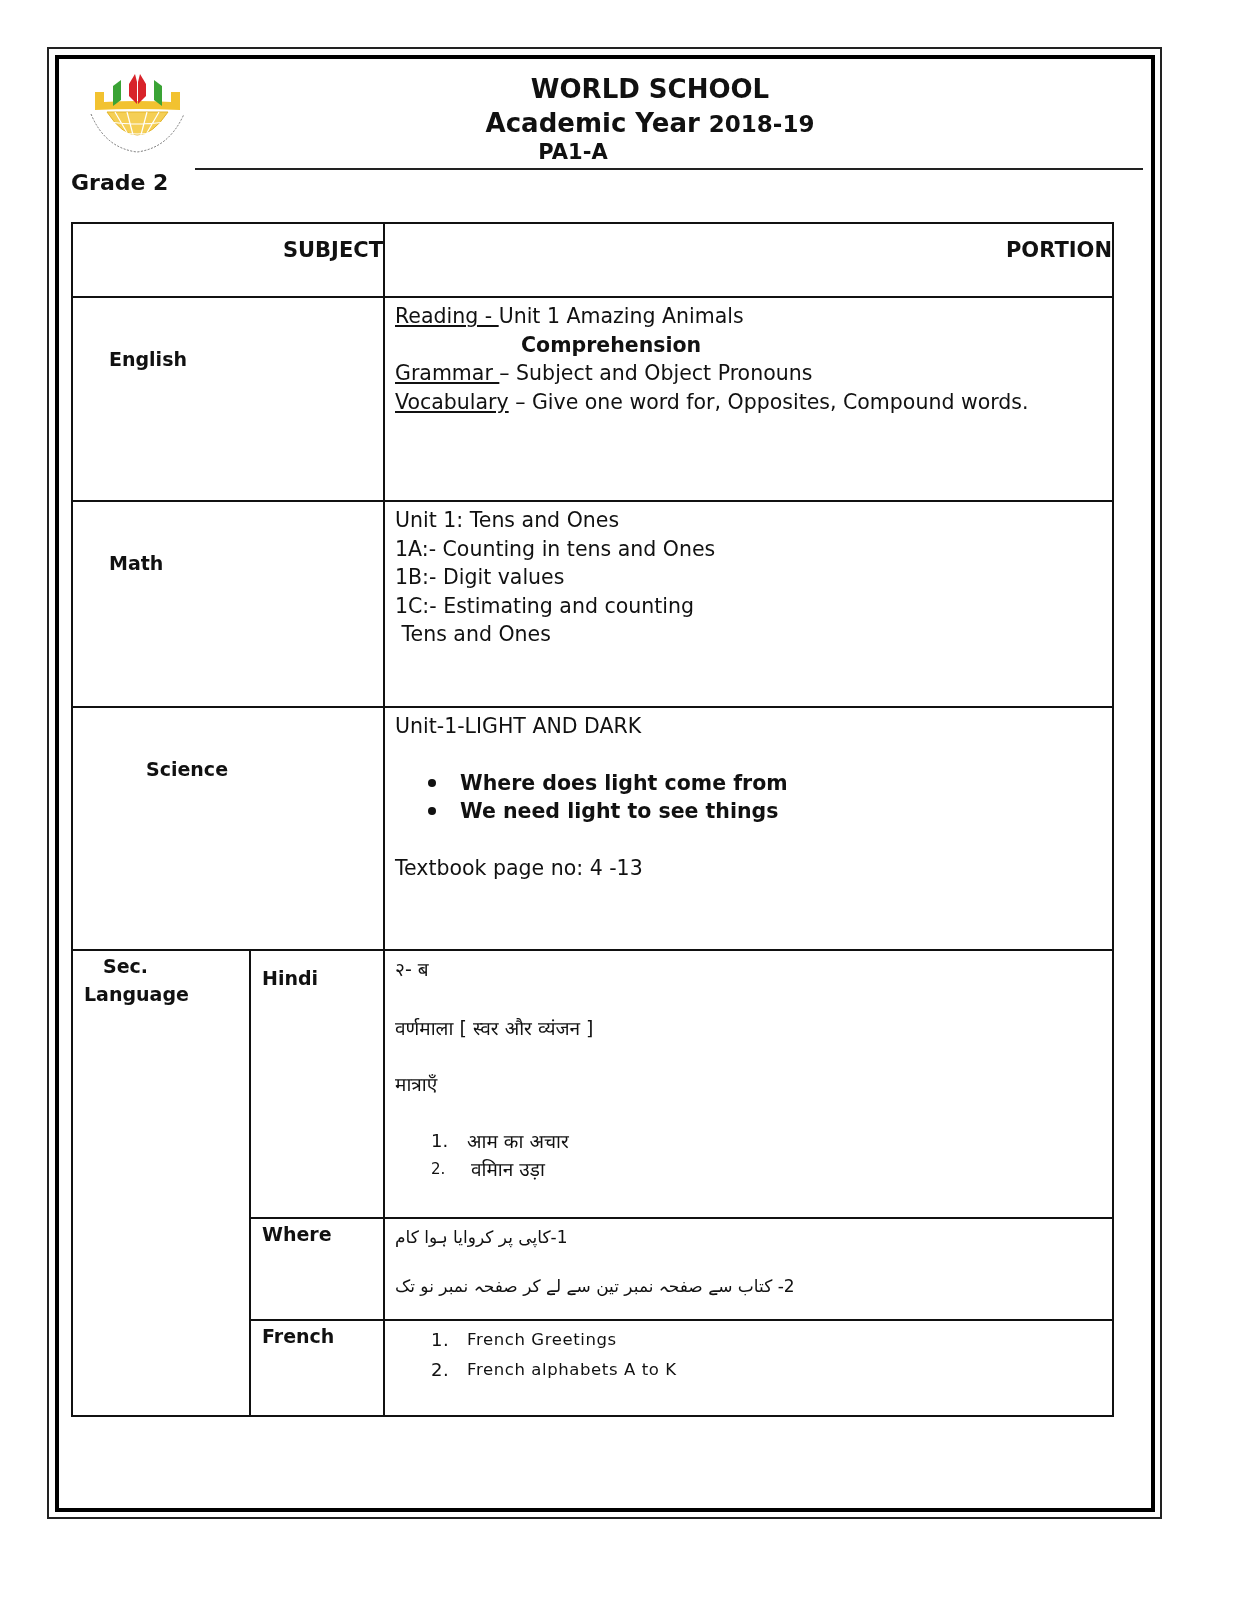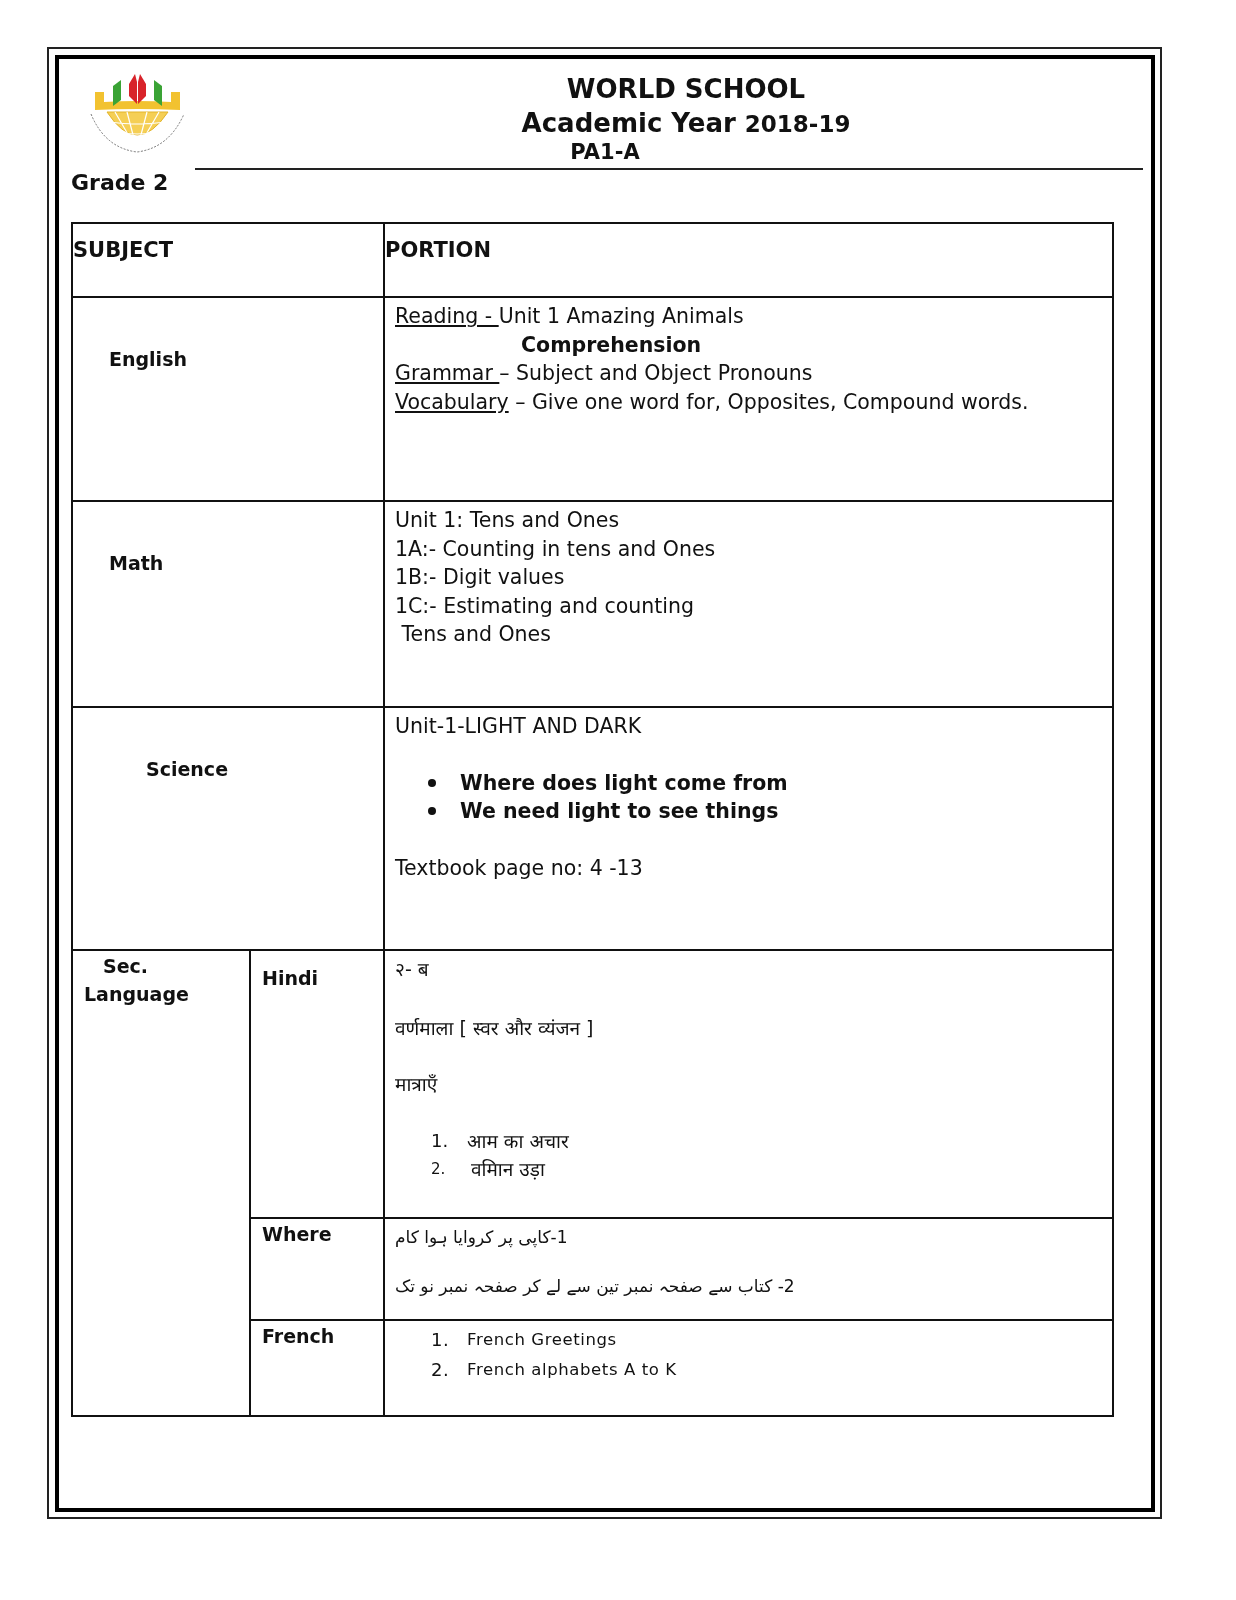--- a/index.html
+++ b/index.html
@@ -4,30 +4,30 @@
 <style>
   html, body { margin:0; padding:0; background:#fff; }
   body { width:1236px; height:1600px; position:relative; overflow:hidden;
          font-family:"DejaVu Sans", "Liberation Sans", sans-serif; color:#111; }
   .outer-border { position:absolute; left:47px; top:47px; width:1115px; height:1472px;
                   border:2px solid #222; box-sizing:border-box; }
   .inner-border { position:absolute; left:55px; top:55px; width:1100px; height:1457px;
                   border:4px solid #000; box-sizing:border-box; }
   .logo { position:absolute; left:85px; top:70px; width:105px; height:85px; }
   .grade { position:absolute; left:71px; top:170px; font-size:22px; font-weight:bold; }
-  .head { position:absolute; left:416px; width:540px; text-align:center; font-weight:bold; }
+  .head { position:absolute; left:380px; width:540px; text-align:center; font-weight:bold; }
   .h1 { top:74px; font-size:26px; }
   .h2 { top:108px; font-size:26px; }
   .h2 .yr { font-size:23px; }
-  .h3 { top:140px; font-size:21px; left:520px; width:170px; }
+  .h3 { top:140px; font-size:21px; left:488px; width:170px; }
   .head-rule { position:absolute; left:195px; top:168px; width:948px; height:0; border-top:2px solid #222; }
 
   table.portion { position:absolute; left:71px; top:222px; width:1041px; border-collapse:collapse; table-layout:fixed; }
   table.portion td, table.portion th { border:2px solid #111; vertical-align:top; padding:0; }
-  .subj-head, .port-head { height:72px; font-size:21px; font-weight:bold; text-align:left; vertical-align:top; }
+  .subj-head, .port-head { height:72px; font-size:21px; font-weight:bold; text-align:right; vertical-align:top; }
   .subj-head span, .port-head span { display:block; margin-top:14px; }
   .subj { font-weight:bold; font-size:19px; }
   .subj .lbl { display:block; }
   .cell { font-size:20.5px; line-height:28.5px; padding:4px 10px 0 10px !important; }
   .u { text-decoration:underline; }
   .indent1 { padding-left:126px;font-weight:bold; }
   .bul { display:flex; align-items:center; margin-left:33px;font-weight:bold; }
   .bul .dot { width:8px; height:8px; border-radius:50%; background:#111; margin-right:24px; }
   .deva { font-family:"DejaVu Sans", sans-serif; }
   .num-item { display:flex; margin-left:36px; }

